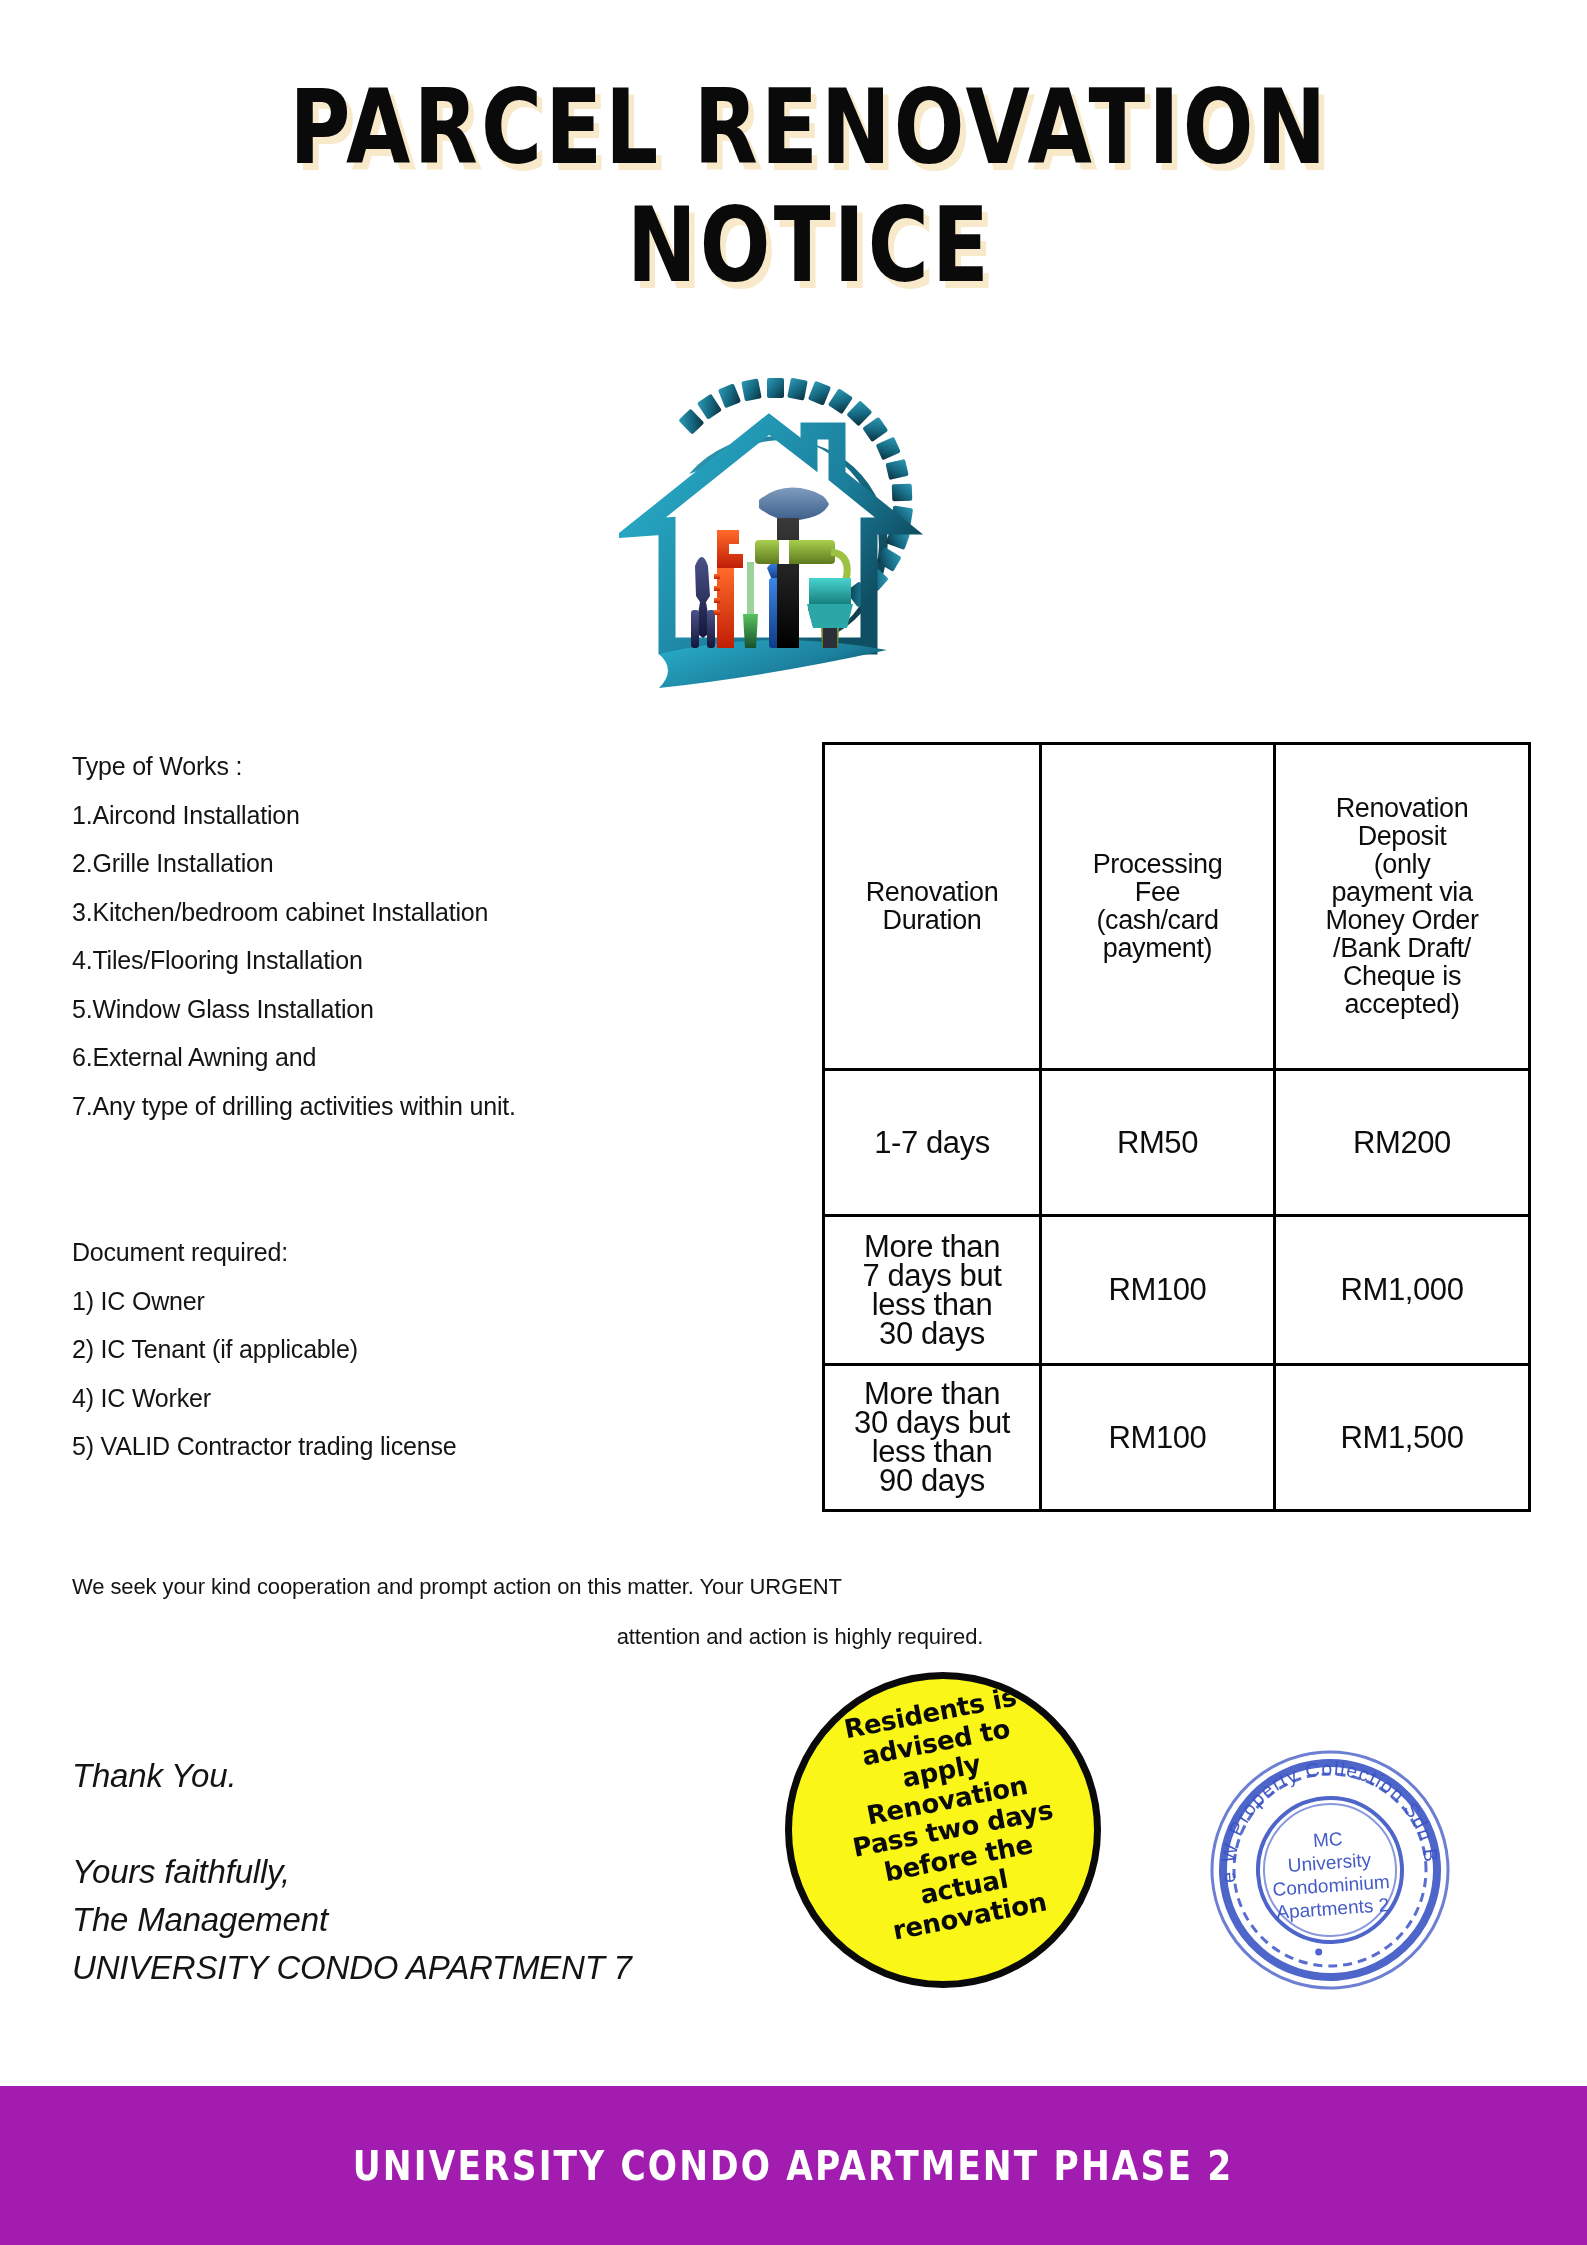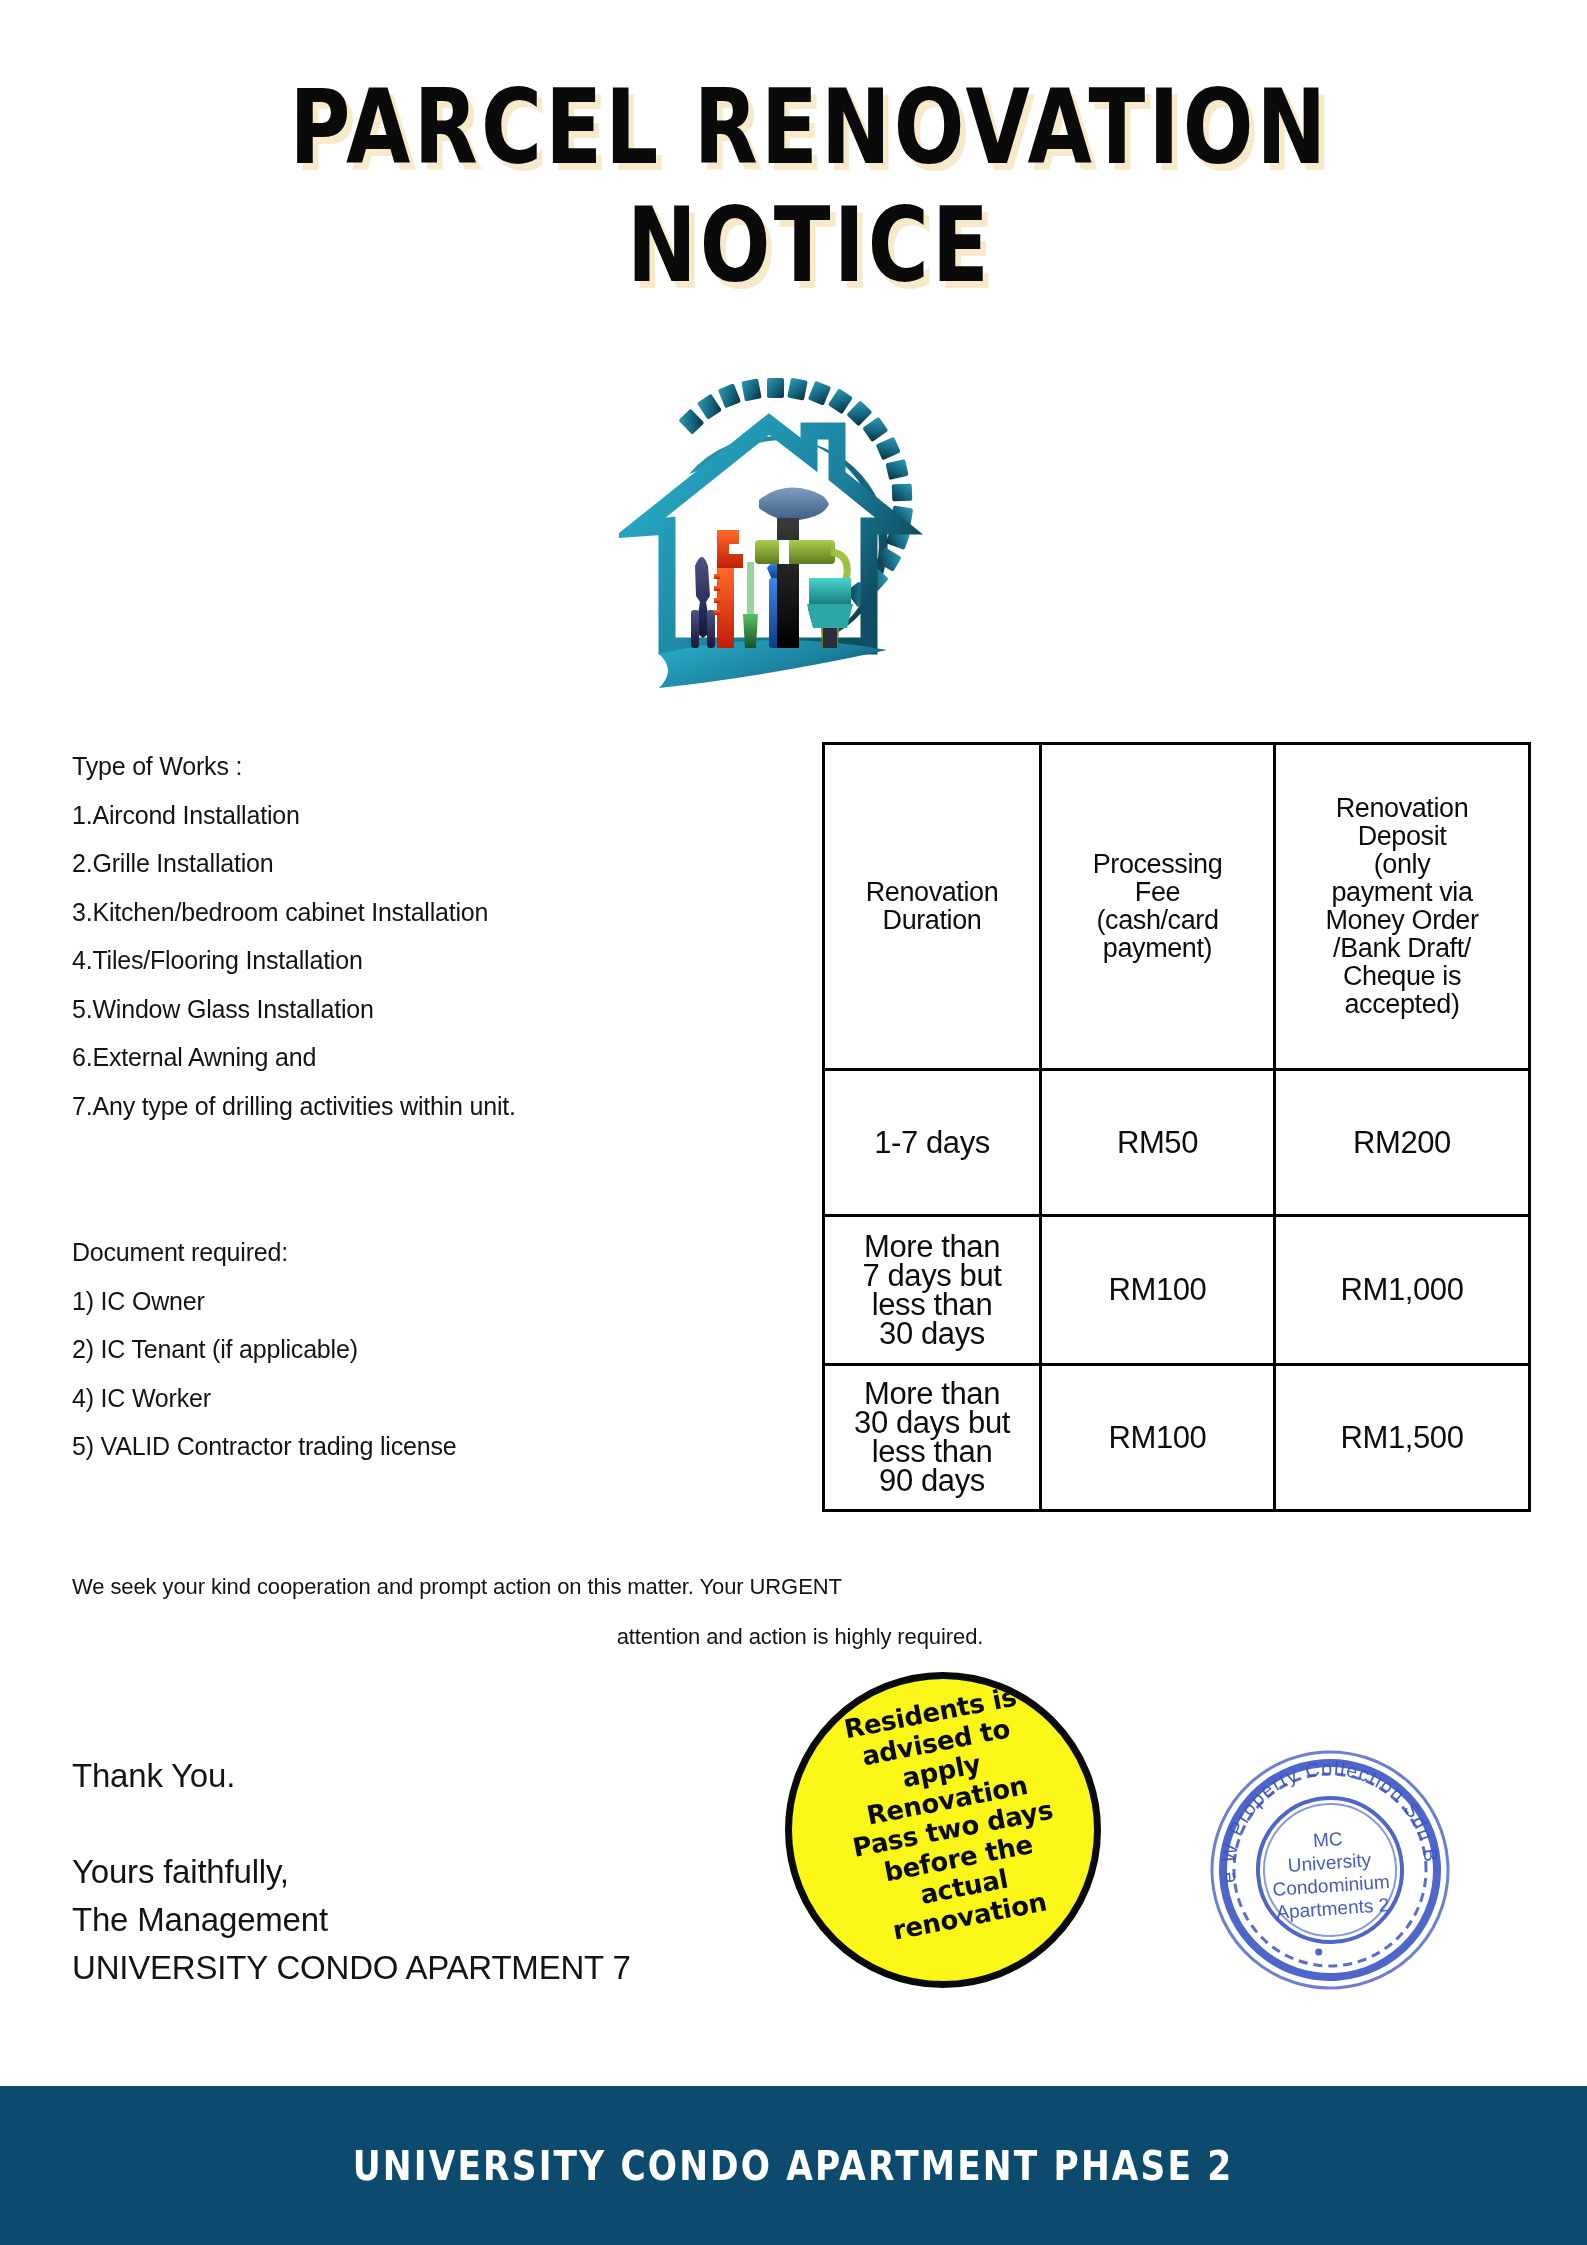--- a/index.html
+++ b/index.html
@@ -89,21 +89,21 @@
     text-align:justify;
     color:#141414;
     letter-spacing:-0.1px;
   }
   .para span.l2{ display:block; text-align:center; }
 
   
   .closing{
     position:absolute; left:72px; top:1752px; width:700px;
   }
-  .closing .ln{ font-size:33px; line-height:48px; }
+  .closing .ln{ font-size:33px; line-height:48px;font-style:italic; }
   .closing .blank{ height:48px; }
 
   
   .yellow-stamp{
     position:absolute; left:785px; top:1672px;
     width:316px; height:316px;
     border-radius:50%;
     background:#faf718;
     border:7px solid #0a0a0a;
     overflow:hidden;
@@ -127,21 +127,21 @@
     position:absolute; left:1205px; top:1745px;
     width:250px; height:250px;
     transform:rotate(-4deg);
   }
   .blue-stamp svg{ display:block; width:250px; height:250px; }
 
   
   .footer-bar{
     position:absolute; left:0; top:2086px;
     width:1587px; height:159px;
-    background:#0c4a6e;
+    background:#a21caf;
     display:flex; align-items:center; justify-content:center;
   }
   .footer-bar .ftxt{
     font-family:"DejaVu Sans", sans-serif;
     font-weight:bold;
     font-size:40px;
     letter-spacing:2.5px;
     color:#ffffff;
     transform:scaleX(0.86);
     white-space:nowrap;

